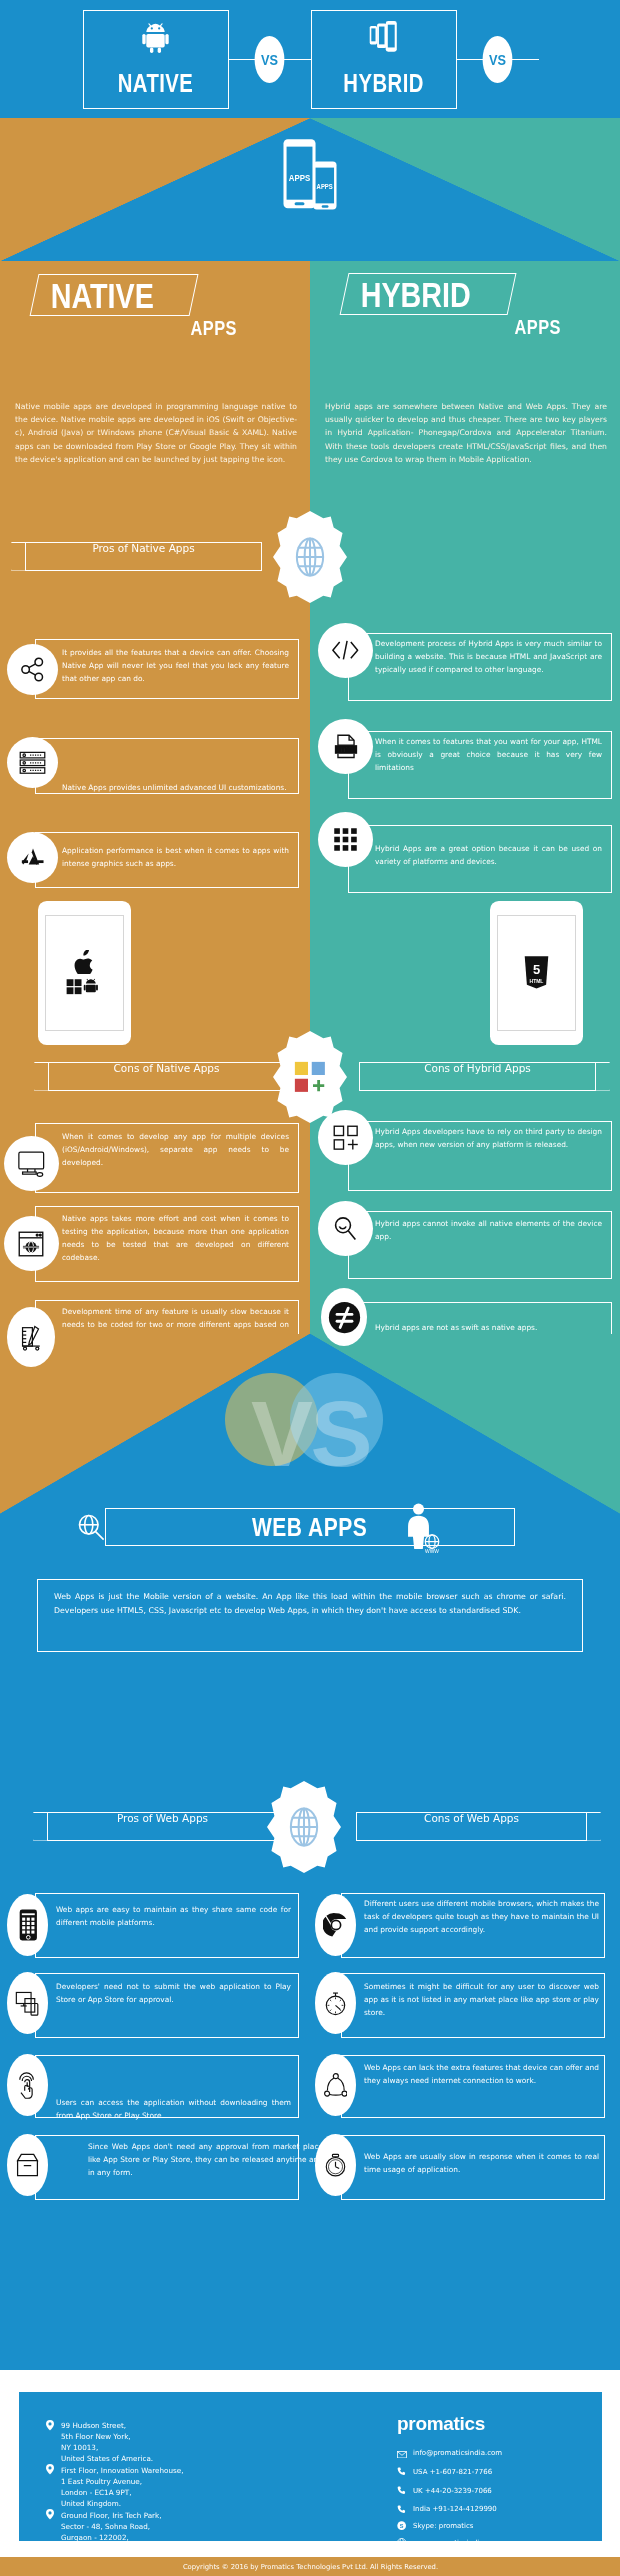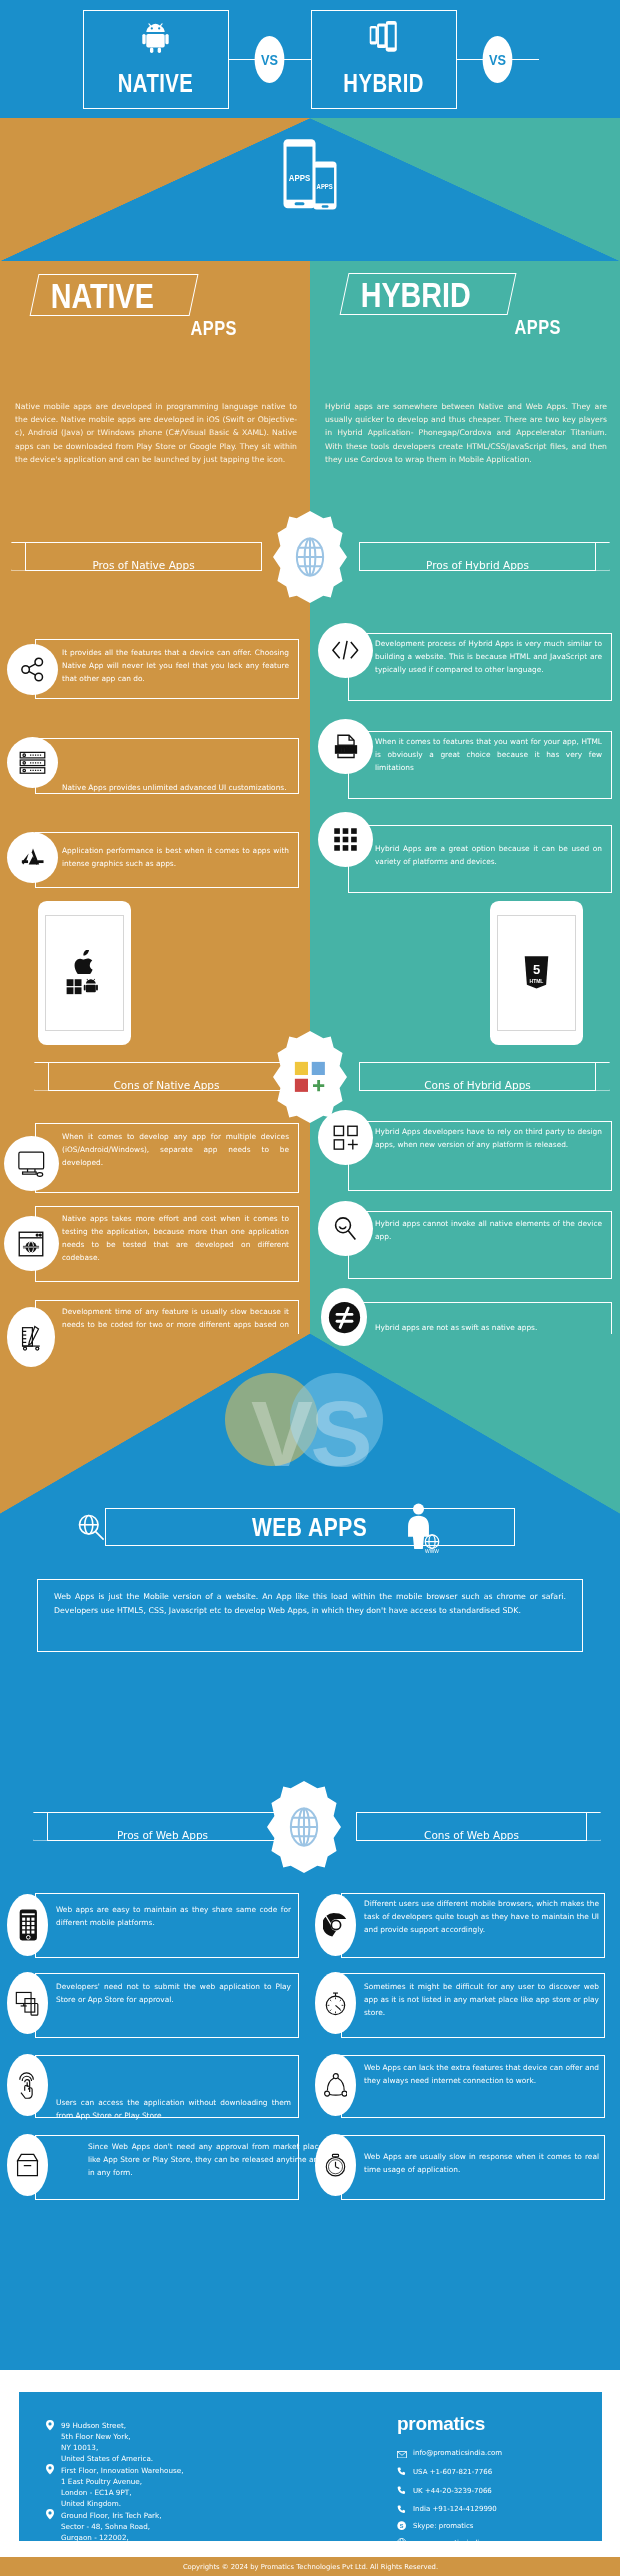--- a/index.html
+++ b/index.html
@@ -94,21 +94,21 @@
   }
 
   
   .intro {
     position:absolute; color:#fdf4e6; font-size:7.7px; line-height:1.72;
     text-align:justify; font-family:"DejaVu Sans", sans-serif;
   }
 
   
   .ribbon {
-    position:absolute; height:28.5px; display:flex; align-items:flex-end;
+    position:absolute; height:28.5px; display:flex; align-items:flex-start;
     color:#fff; font-size:10.5px; font-family:"DejaVu Sans", sans-serif;
   }
   .ribbon .rbox {
     position:absolute; inset:0; border:1.2px solid #fff;
   }
   .ribbon .rlab { position:relative; width:100%; text-align:center; }
   .notch {
     position:absolute; top:0; width:13.7px; height:100%;
     border-top:1.2px solid #fff; border-bottom:1.2px solid #fff;
   }
@@ -260,25 +260,20 @@
     <div class="apps-word" style="width:205px; margin-left:12.4px;">APPS</div>
   </div>
 
   <div class="intro" style="left:15px; top:400px; width:282px;">Native mobile apps are developed in programming language native to the device. Native mobile apps are developed in iOS (Swift or Objective-c), Android (Java) or tWindows phone (C#/Visual Basic &amp; XAML). Native apps can be downloaded from Play Store or Google Play. They sit within the device's application and can be launched by just tapping the icon.</div>
   <div class="intro" style="left:325px; top:400px; width:282px;">Hybrid apps are somewhere between Native and Web Apps. They are usually quicker to develop and thus cheaper. There are two key players in Hybrid Application- Phonegap/Cordova and Appcelerator Titanium. With these tools developers create HTML/CSS/JavaScript files, and then they use Cordova to wrap them in Mobile Application.</div>
 
   <div class="ribbon" style="left:25px; top:542px; width:237px;">
     <div class="rbox"></div>
       <div class="notch l"></div>
     <span class="rlab">Pros of Native Apps</span>
-  </div>
-  <div class="ribbon" style="left:359px; top:542px; width:237px;">
-    <div class="rbox"></div>
-      <div class="notch r"></div>
-    <span class="rlab">Pros of Hybrid Apps</span>
   </div>
   <div class="center-medallion" style="left:273px; top:511px;">
     <svg width="34" height="42" viewBox="0 0 44 54">
       <g fill="none" stroke="#9cc4e4" stroke-width="2.6">
         <ellipse cx="22" cy="27" rx="17" ry="24"></ellipse>
         <ellipse cx="22" cy="27" rx="7" ry="24"></ellipse>
         <line x1="22" y1="3" x2="22" y2="51"></line>
         <line x1="6" y1="15" x2="38" y2="15"></line>
         <line x1="5" y1="27" x2="39" y2="27"></line>
         <line x1="6" y1="39" x2="38" y2="39"></line>
@@ -788,16 +783,16 @@
 
   <div style="position:absolute; left:397px; top:2538px;">
     <svg width="9.3" height="9.3" viewBox="0 0 15 15" fill="none" stroke="#fff" stroke-width="1.2">
         <circle cx="7.5" cy="7.5" r="6.8"></circle>
         <ellipse cx="7.5" cy="7.5" rx="3" ry="6.8"></ellipse>
         <line x1="0.8" y1="7.5" x2="14.2" y2="7.5"></line>
       </svg>
   </div>
   <div class="fcontact" style="left:413px; top:2539px;">www.promaticsindia.com</div>
 
-  <div class="fbar">Copyrights © 2024 by Promatics Technologies Pvt Ltd. All Rights Reserved.</div>
+  <div class="fbar">Copyrights © 2016 by Promatics Technologies Pvt Ltd. All Rights Reserved.</div>
 
 </div>
 
 
 </body></html>

